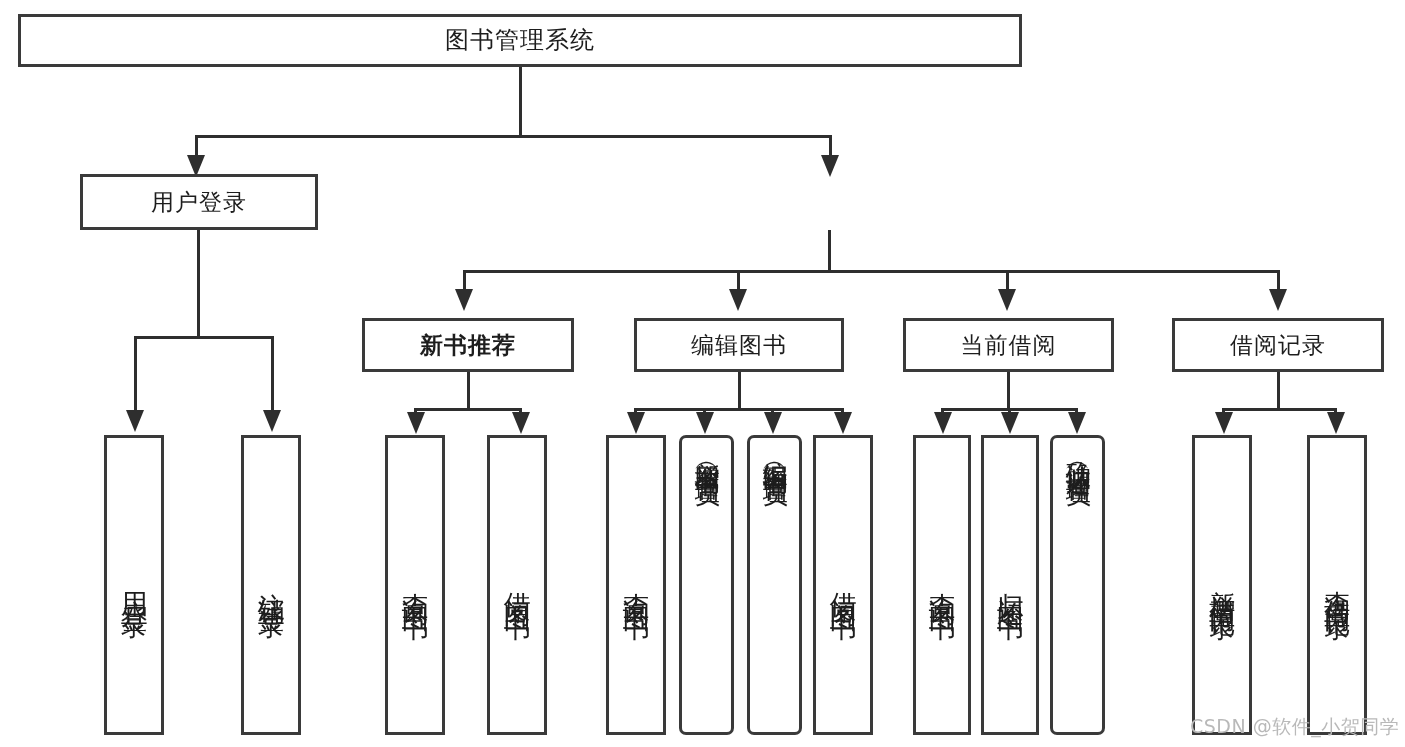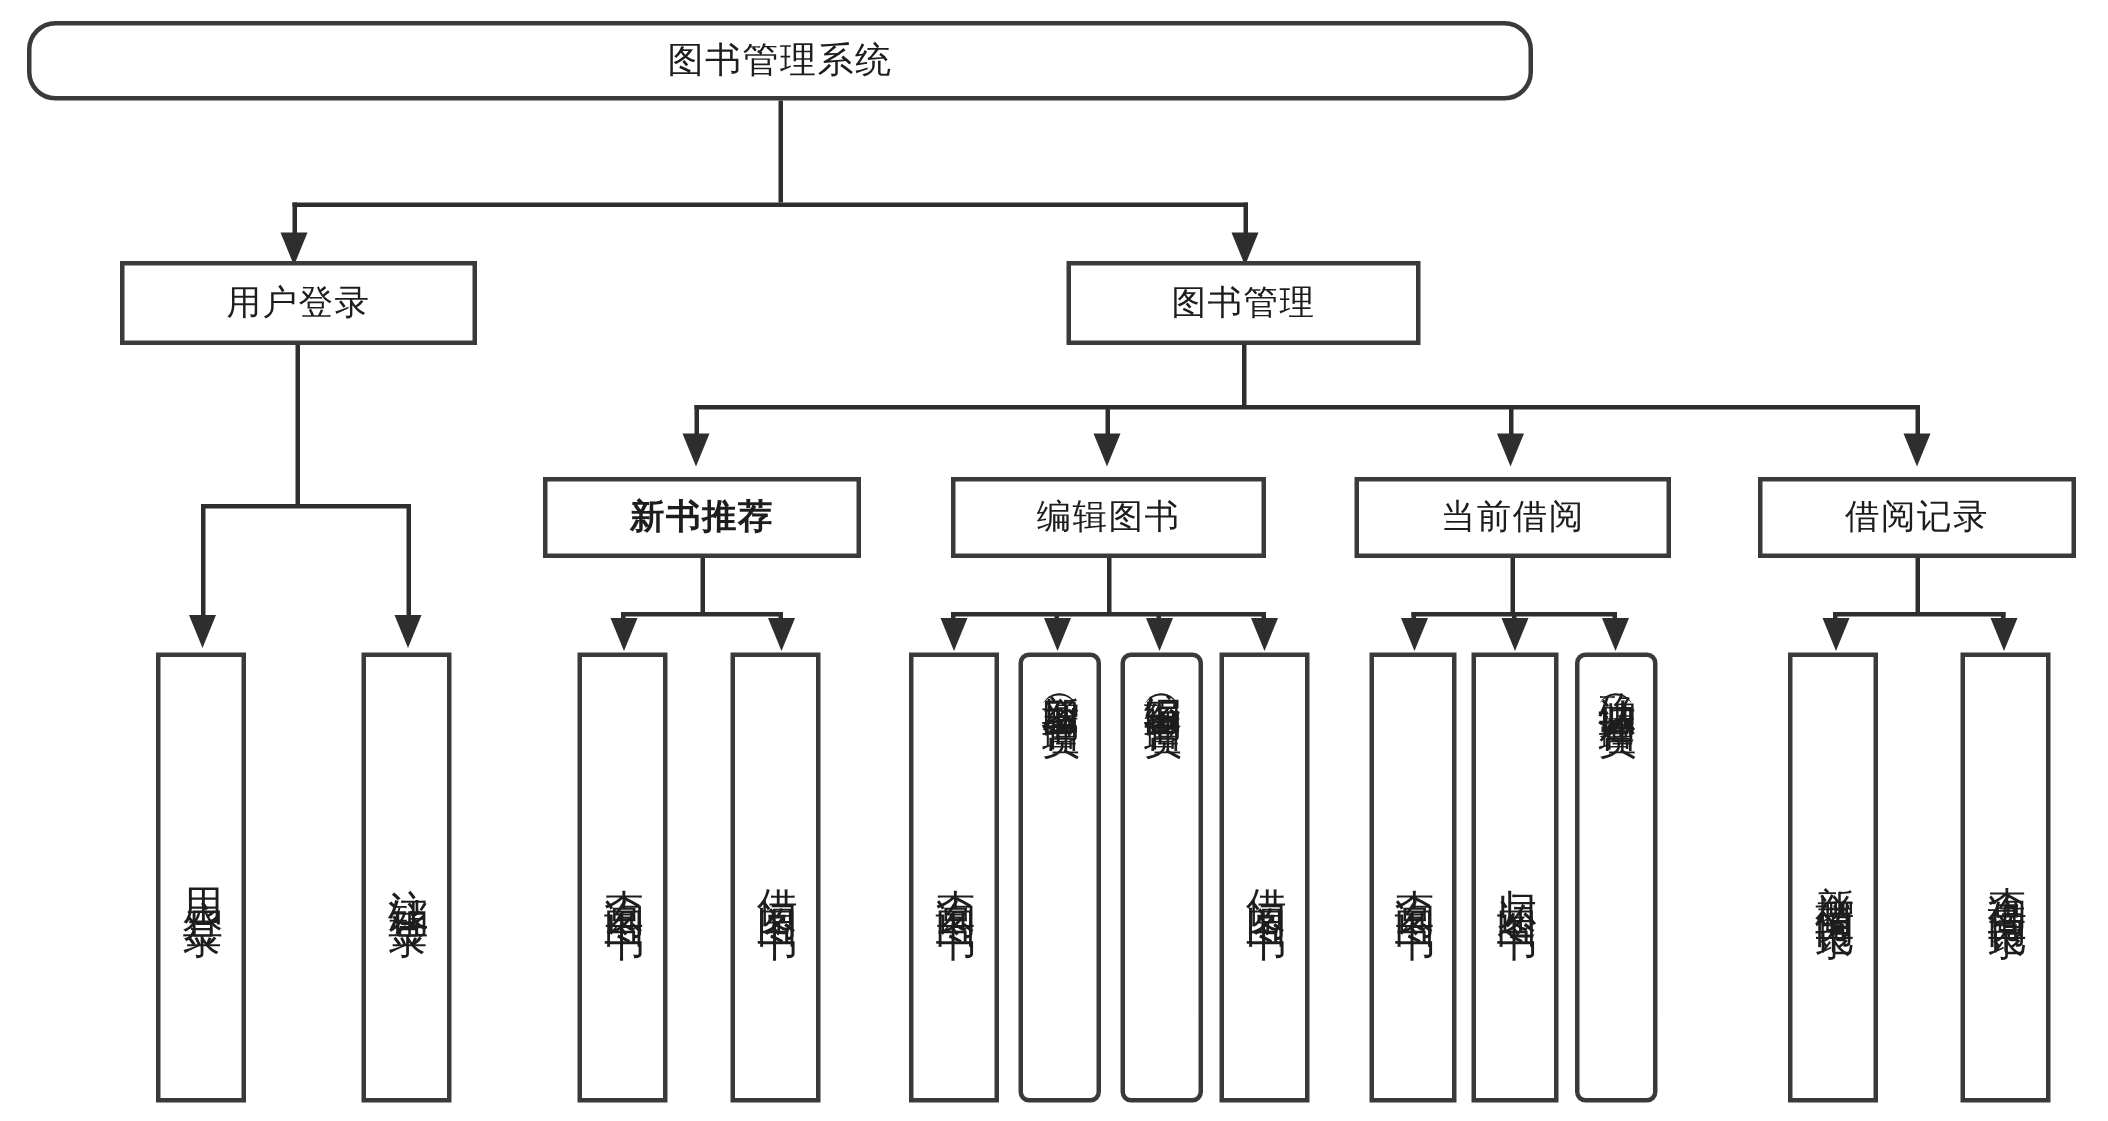--- a/index.html
+++ b/index.html
@@ -81,41 +81,38 @@
     color: #b9b9b9;
     white-space: nowrap;
     letter-spacing: 0.5px;
   }
 </style>
 </head>
 <body>
 
 <div id="canvas">
 
-  <div class="node h root" style="left:18px; top:14px; width:1004px; height:53px;border-radius:19px;">
+  <div class="node h root" style="left:18px; top:14px; width:1004px; height:53px;">
     <span class="label">图书管理系统</span>
   </div>
 
   <div class="vline" style="left:519px; top:67px; width:3px; height:68px;"></div>
 
   <div class="hline" style="left:195px; top:135px; width:637px; height:3px;"></div>
 
   <div class="vline" style="left:195px; top:135px; width:3px; height:27px;"></div>
   <div class="arrow" style="left:187px; top:155px;"></div>
 
   <div class="vline" style="left:829px; top:135px; width:3px; height:27px;"></div>
   <div class="arrow" style="left:821px; top:155px;"></div>
 
   <div class="node h" style="left:80px; top:174px; width:238px; height:56px;">
     <span class="label">用户登录</span>
   </div>
 
-  <div class="node h" style="left:711px; top:174px; width:236px; height:56px;">
-    <span class="label">图书管理</span>
-  </div>
 
   <div class="vline" style="left:197px; top:230px; width:3px; height:106px;"></div>
   <div class="hline" style="left:134px; top:336px; width:140px; height:3px;"></div>
   <div class="vline" style="left:134px; top:336px; width:3px; height:80px;"></div>
   <div class="arrow" style="left:126px; top:410px;"></div>
   <div class="vline" style="left:271px; top:336px; width:3px; height:80px;"></div>
   <div class="arrow" style="left:263px; top:410px;"></div>
 
   <div class="vline" style="left:828px; top:230px; width:3px; height:42px;"></div>
   <div class="hline" style="left:463px; top:270px; width:817px; height:3px;"></div>
@@ -216,14 +213,15 @@
     <span class="label">确认归还（管理员）</span>
   </div>
 
   <div class="node v" style="left:1192px; top:435px; width:60px; height:300px; font-size:26px; letter-spacing:5px;">
     <span class="label">新增借阅记录</span>
   </div>
   <div class="node v" style="left:1307px; top:435px; width:60px; height:300px; font-size:26px; letter-spacing:5px;">
     <span class="label">查询借阅记录</span>
   </div>
 
+  <div class="watermark" style="left:1190px; top:714px;">CSDN @软件_小贺同学</div>
 
 </div>
 
 </body></html>

